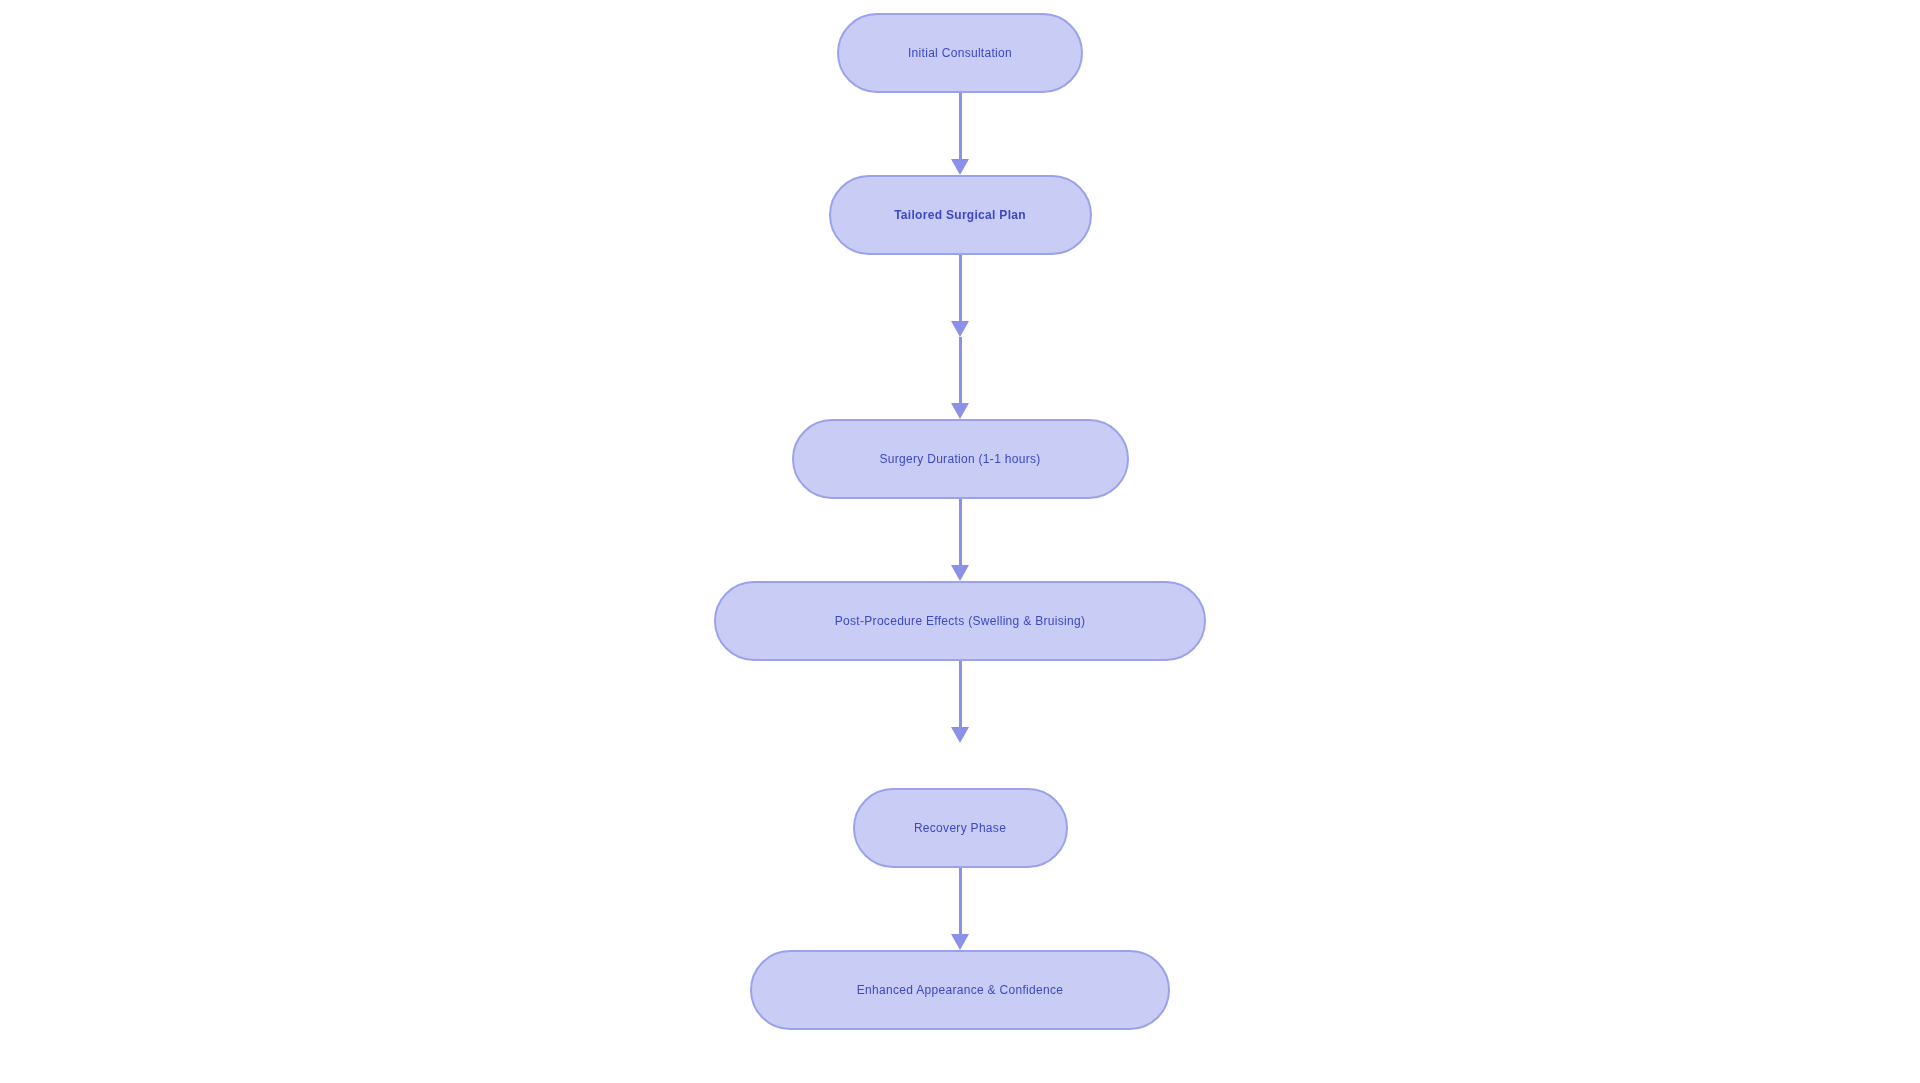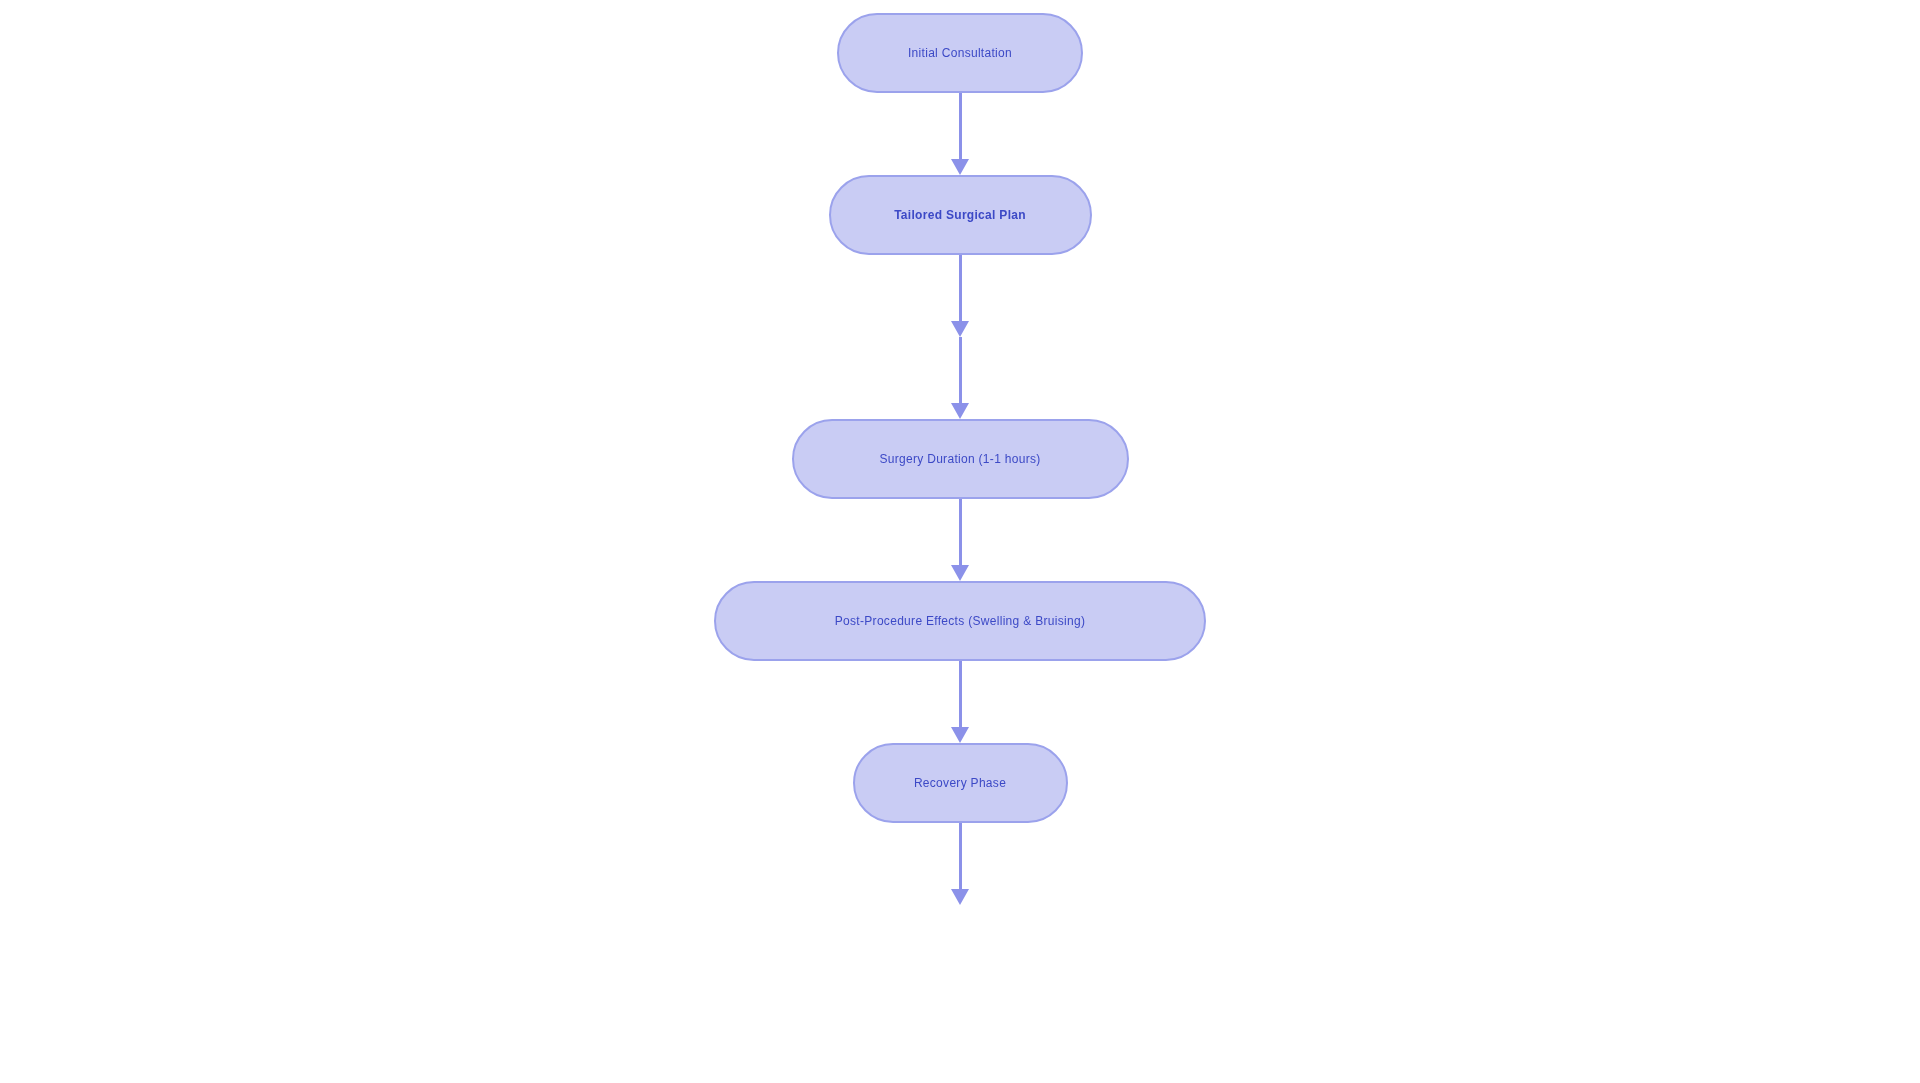--- a/index.html
+++ b/index.html
@@ -36,21 +36,21 @@
     letter-spacing: 0.3px;
     white-space: nowrap;
     color: var(--node-text, #3c49c6);
   }
   
   .node-1 { width: 246px; }
   .node-2 { width: 263px; font-weight: bold; }
   .node-3 { width: 378px; }
   .node-4 { width: 337px; }
   .node-5 { width: 492px; text-align: right; }
-  .node-6 { width: 215px; }
+  .node-6 { width: 215px; margin-top: 45px; }
   .node-7 { width: 420px; }
 
   .flow-arrow {
     height: 82px;
     flex: 0 0 auto;
     display: flex;
     flex-direction: column;
     align-items: center;
   }
   .arrow-line {
@@ -116,14 +116,17 @@
 
   <div class="flow-node node-6">
     <span class="node-label">Recovery Phase</span>
   </div>
 
   <div class="flow-arrow">
     <div class="arrow-line"></div>
     <div class="arrow-head"></div>
   </div>
 
+  <div class="flow-node node-7">
+    <span class="node-label">Enhanced Appearance &amp; Confidence</span>
+  </div>
 
 </div>
 
 </body></html>

